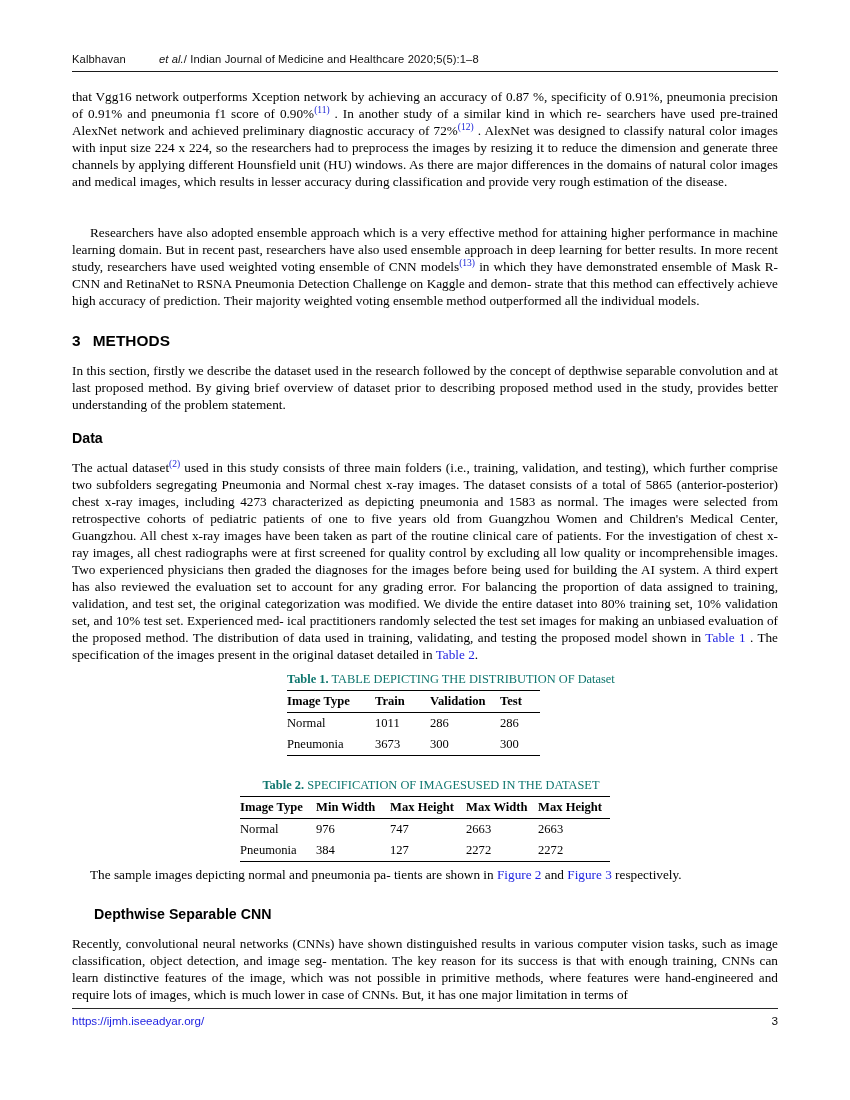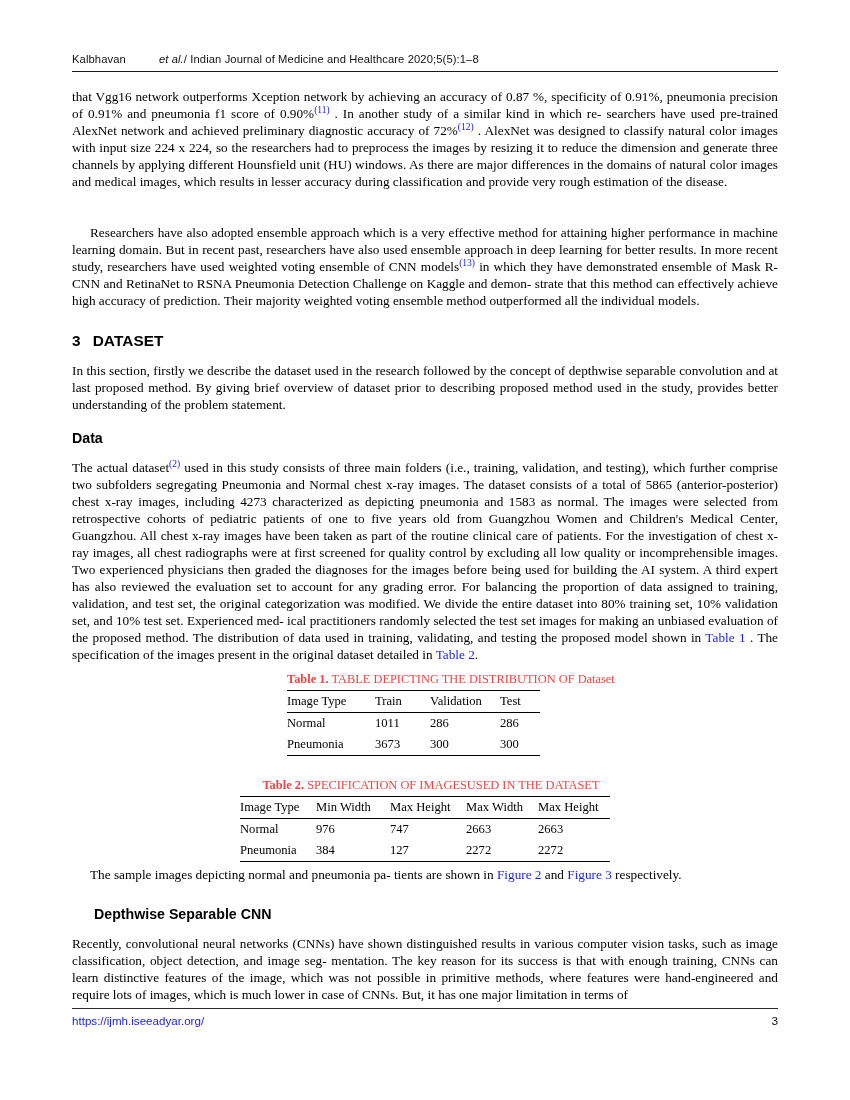--- a/index.html
+++ b/index.html
@@ -99,32 +99,32 @@
     font-weight: bold;
     font-size: 14.2px;
     color: #000;
   }
 
   
   .tbl-wrap { position: absolute; }
   .tbl-caption {
     font-size: 12.4px;
     text-align: center;
-    color: #ef4444;
+    color: #0f766e;
     margin-bottom: 3px;
     white-space: nowrap;
   }
   .tbl-caption b { font-weight: bold; }
   table.data {
     border-collapse: collapse;
     font-size: 12.6px;
     color: #000;
   }
   table.data thead th {
-    font-weight: normal;
+    font-weight: bold;
     text-align: left;
     padding: 2.5px 0 3.5px 0;
     border-top: 1.15px solid #000;
     border-bottom: 0.9px solid #000;
     white-space: nowrap;
   }
   table.data tbody td {
     text-align: left;
     padding: 3.0px 0 3.0px 0;
     white-space: nowrap;
@@ -185,21 +185,21 @@
 
     <div class="body-block" style="top:88px;">
       <p class="para"><span>that Vgg16 network outperforms Xception network by achieving an accuracy of 0.87 %, specificity of 0.91%, pneumonia precision of 0.91% and pneumonia f1 score of 0.90%</span><sup class="cite">(11)</sup><span> . In another study of a similar kind in which re- searchers have used pre-trained AlexNet network and achieved preliminary diagnostic accuracy of 72%</span><sup class="cite">(12)</sup><span> . AlexNet was designed to classify natural color images with input size 224 x 224, so the researchers had to preprocess the images by resizing it to reduce the dimension and generate three channels by applying different Hounsfield unit (HU) windows. As there are major differences in the domains of natural color images and medical images, which results in lesser accuracy during classification and provide very rough estimation of the disease.</span></p>
     </div>
 
     <div class="body-block" style="top:224px;">
       <p class="para indent"><span>Researchers have also adopted ensemble approach which is a very effective method for attaining higher performance in machine learning domain. But in recent past, researchers have also used ensemble approach in deep learning for better results. In more recent study, researchers have used weighted voting ensemble of CNN models</span><sup class="cite">(13)</sup><span> in which they have demonstrated ensemble of Mask R-CNN and RetinaNet to RSNA Pneumonia Detection Challenge on Kaggle and demon- strate that this method can effectively achieve high accuracy of prediction. Their majority weighted voting ensemble method outperformed all the individual models.</span></p>
     </div>
 
     <div class="h-section" style="top:332px;">
-      <span class="num">3</span><span>DATASET</span>
+      <span class="num">3</span><span>METHODS</span>
     </div>
 
     <div class="body-block" style="top:362px;">
       <p class="para">In this section, firstly we describe the dataset used in the research followed by the concept of depthwise separable convolution and at last proposed method. By giving brief overview of dataset prior to describing proposed method used in the study, provides better understanding of the problem statement.</p>
     </div>
 
     <div class="h-sub" style="top:430px;">Data</div>
 
     <div class="body-block" style="top:459px;">
       <p class="para"><span>The actual dataset</span><sup class="cite">(2)</sup><span> used in this study consists of three main folders (i.e., training, validation, and testing), which further comprise two subfolders segregating Pneumonia and Normal chest x-ray images. The dataset consists of a total of 5865 (anterior-posterior) chest x-ray images, including 4273 characterized as depicting pneumonia and 1583 as normal. The images were selected from retrospective cohorts of pediatric patients of one to five years old from Guangzhou Women and Children's Medical Center, Guangzhou. All chest x-ray images have been taken as part of the routine clinical care of patients. For the investigation of chest x-ray images, all chest radiographs were at first screened for quality control by excluding all low quality or incomprehensible images. Two experienced physicians then graded the diagnoses for the images before being used for building the AI system. A third expert has also reviewed the evaluation set to account for any grading error. For balancing the proportion of data assigned to training, validation, and test set, the original categorization was modified. We divide the entire dataset into 80% training set, 10% validation set, and 10% test set. Experienced med- ical practitioners randomly selected the test set images for making an unbiased evaluation of the proposed method. The distribution of data used in training, validating, and testing the proposed model shown in </span><a class="xref" href="#">Table 1</a><span> . The specification of the images present in the original dataset detailed in </span><a class="xref" href="#">Table 2</a><span>.</span></p>

